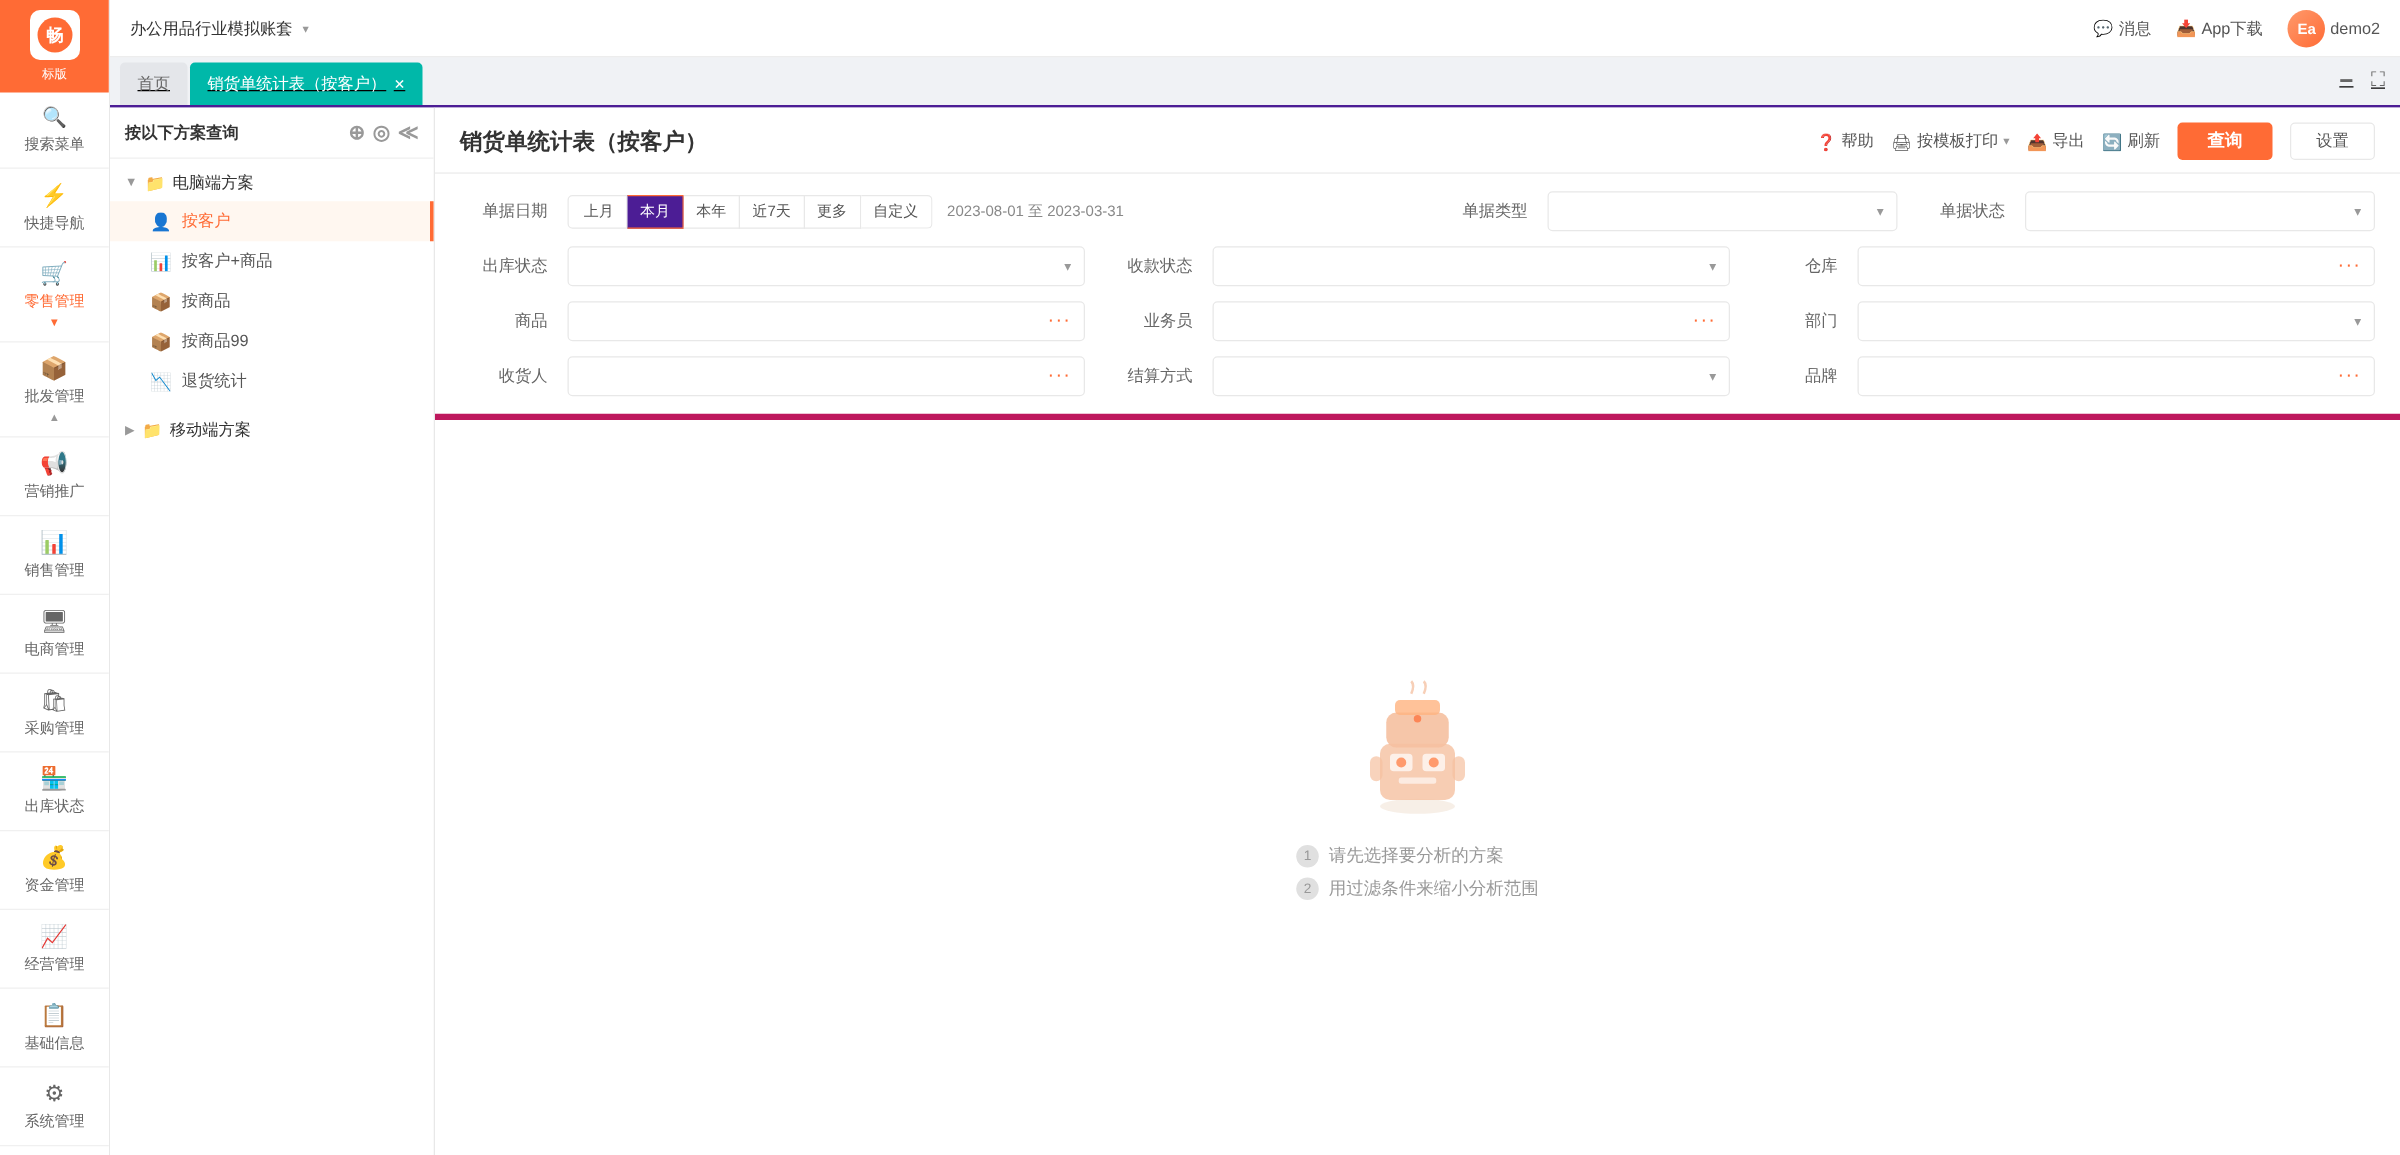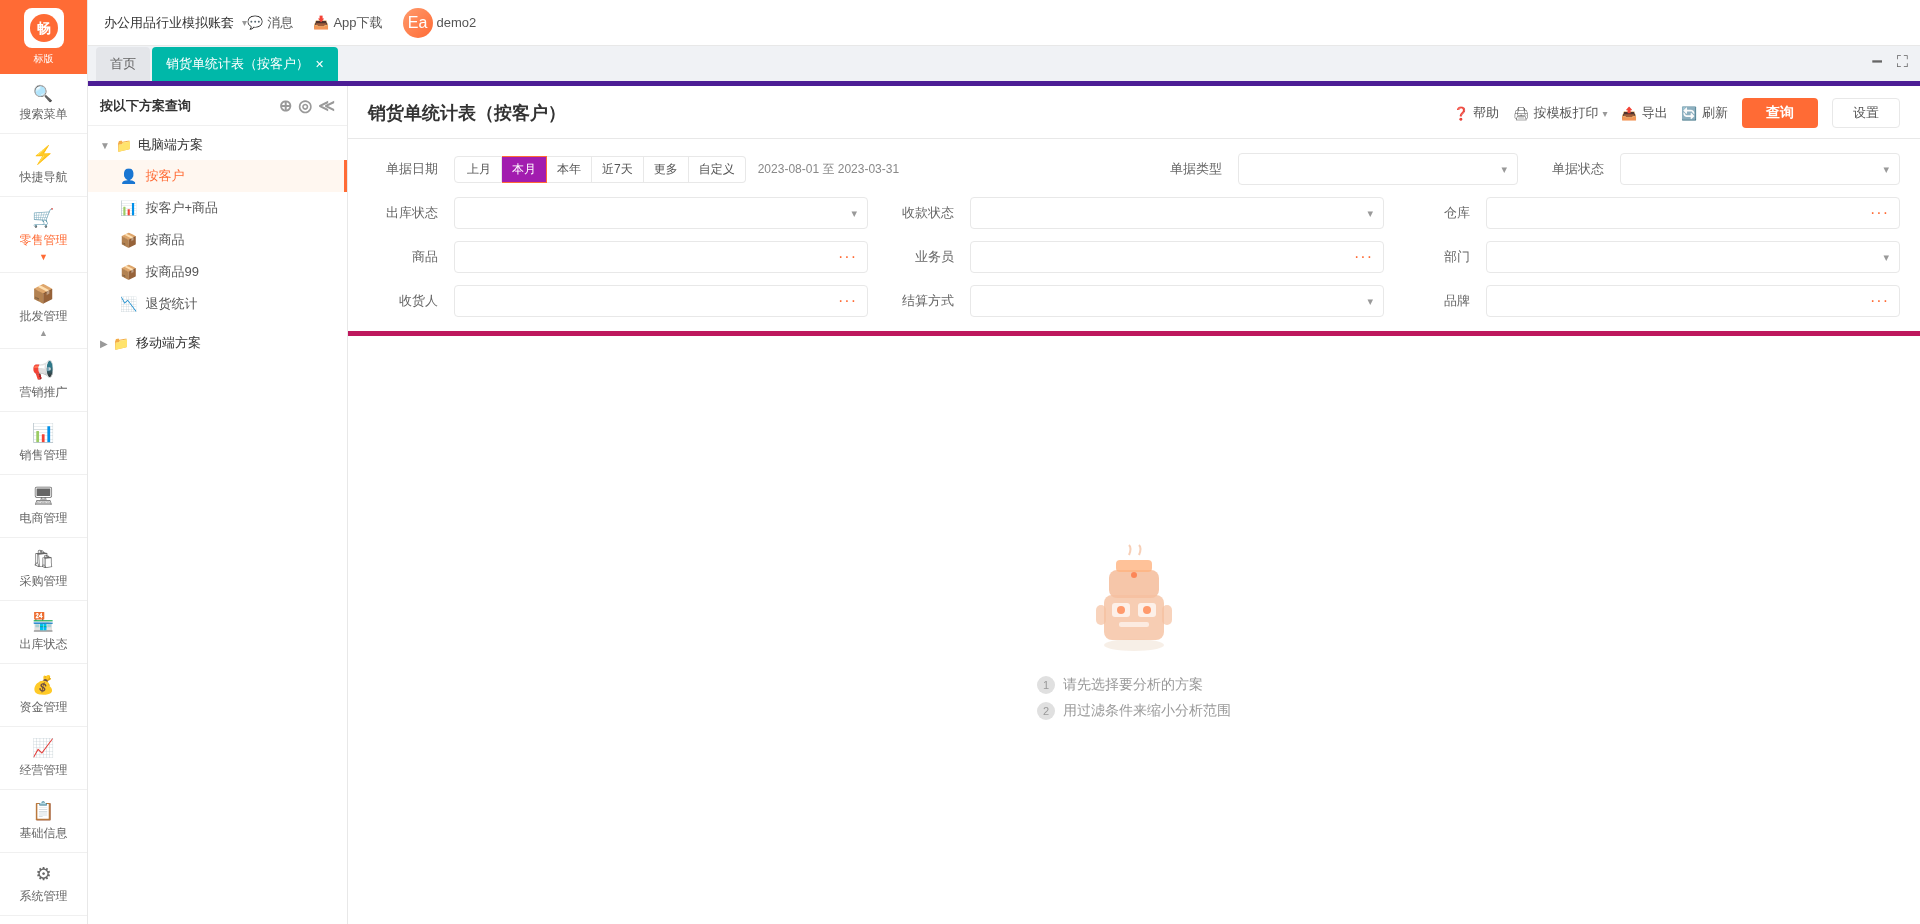--- a/index.html
+++ b/index.html
@@ -64,21 +64,21 @@
       height: 100%;
       overflow: hidden;
     }
 
     
     .topbar {
       height: 46px;
       background: #fff;
       display: flex;
       align-items: center;
-      justify-content: flex-start;
+      justify-content: space-between;
       padding: 0 16px;
       border-bottom: 1px solid #e8e8e8;
       flex-shrink: 0;
     }
     .topbar-left {
       display: flex;
       align-items: center;
       gap: 8px;
       font-size: 13px;
       color: #333;
@@ -96,33 +96,34 @@
       align-items: center;
       gap: 4px;
       cursor: pointer;
       color: #555;
     }
     .avatar {
       width: 30px; height: 30px;
       border-radius: 50%;
       background: linear-gradient(135deg, #ff9a6c, #ff6b35);
       display: flex; align-items: center; justify-content: center;
-      color: #fff; font-size: 16px; font-weight: normal;
+      color: #fff; font-size: 12px; font-weight: bold;
     }
 
     
     .tabs-bar {
       height: 40px;
       background: #f0f2f5;
       display: flex;
       align-items: flex-end;
       padding: 0 8px;
       gap: 2px;
       flex-shrink: 0;
-      border-bottom: 5px solid #4c1d95;
+      border-bottom: 2px solid #4c1d95;
+      text-decoration: underline;
     }
     .tab {
       padding: 8px 14px;
       background: #e4e6ea;
       border-radius: 4px 4px 0 0;
       cursor: pointer;
       font-size: 13px;
       color: #666;
       display: flex;
       align-items: center;
@@ -315,21 +316,21 @@
       padding: 4px 10px;
       border: 1px solid #e8e8e8;
       cursor: pointer;
       font-size: 12px;
       color: #555;
       background: #fff;
     }
     .date-tab:first-child { border-radius: 4px 0 0 4px; padding-left: 12px; }
     .date-tab:last-child { border-radius: 0 4px 4px 0; }
     .date-tab + .date-tab { border-left: none; }
-    .date-tab.active { background: #a21caf; color: #fff; border-color: #ff6b35; text-align: center; }
+    .date-tab.active { background: #4c1d95; color: #fff; border-color: #ff6b35; text-align: center; }
 
     .date-range-text {
       font-size: 12px;
       color: #888;
       margin-left: 6px;
     }
 
     .btn-search {
       padding: 6px 24px;
       background: #ff6b35;

